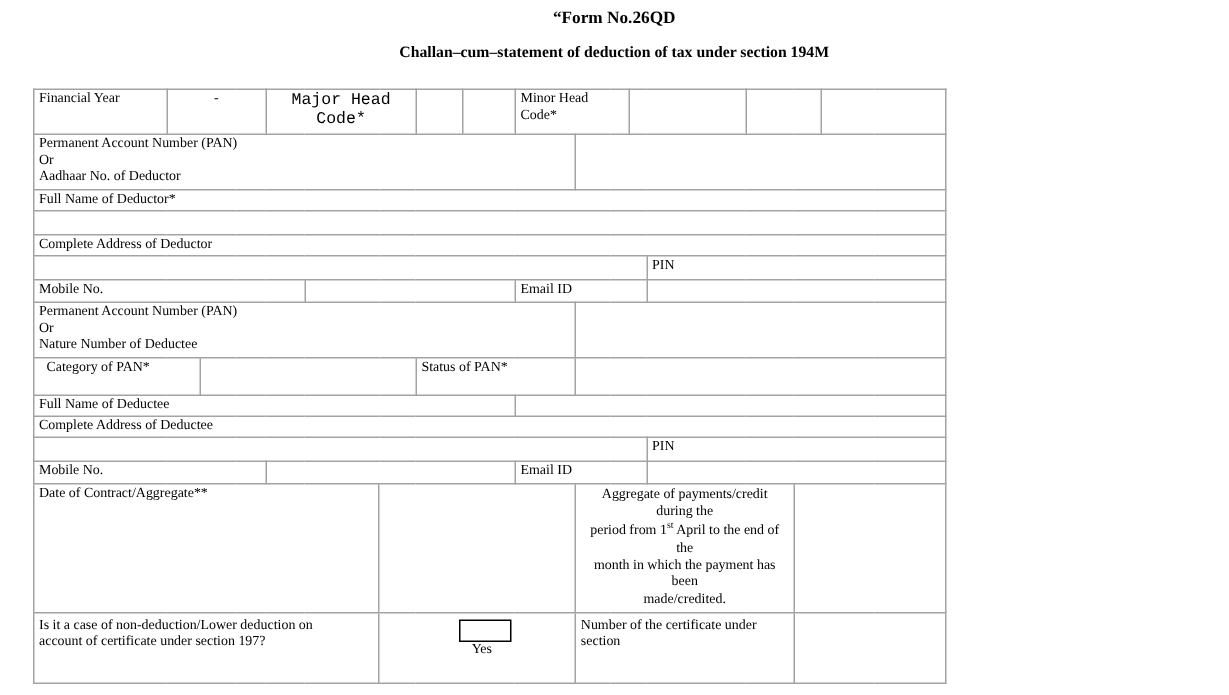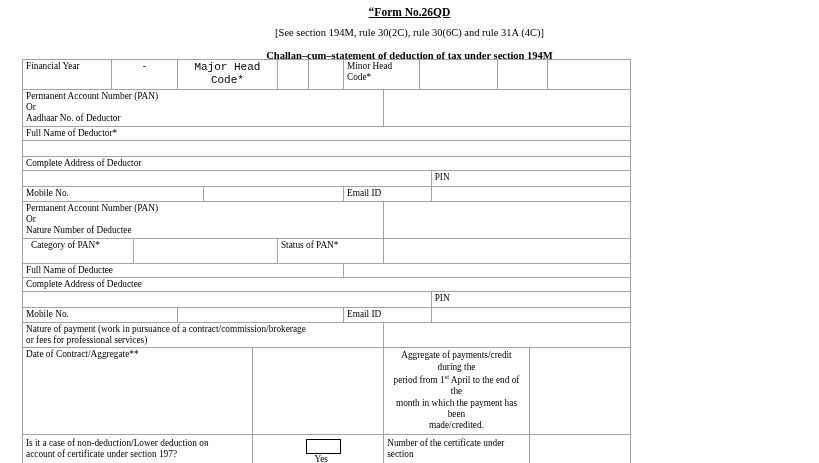--- a/index.html
+++ b/index.html
@@ -5,21 +5,21 @@
   html,body{margin:0;padding:0;}
   body{
     width:819px;height:463px;background:#ffffff;
     font-family:"Liberation Serif", serif;
     color:#000;overflow:hidden;
   }
   .page{position:relative;width:819px;height:463px;}
 
   
   .heading{text-align:center;}
-  .h-title{font-size:11.5px;font-weight:bold;padding-top:6px;letter-spacing:0px;text-decoration:underline;}
+  .h-title{font-size:11.5px;font-weight:bold;padding-top:6px;letter-spacing:0px;}
   .h-sub{font-size:10.5px;padding-top:9px;}
   .h-sub2{font-size:10.5px;font-weight:bold;padding-top:12px;}
 
   
   .form-wrap{position:absolute;left:22px;top:59px;width:609px;}
   table.form{
     border-collapse:collapse;width:609px;table-layout:fixed;
     font-size:9.3px;line-height:1.22;
   }
   table.form td{
@@ -48,21 +48,20 @@
 
   sup{font-size:6.5px;vertical-align:super;}
 </style>
 </head>
 <body>
 
 <div class="page">
 
   <div class="heading">
     <div class="h-title">“Form No.26QD</div>
-    <div class="h-sub">[See section 194M, rule 30(2C), rule 30(6C) and rule 31A (4C)]</div>
     <div class="h-sub2">Challan–cum–statement of deduction of tax under section 194M</div>
   </div>
 
   <div class="form-wrap">
     <table class="form">
       <colgroup>
         <col style="width:86px">
         <col style="width:22px">
         <col style="width:22px">
         <col style="width:20px">
@@ -157,27 +156,20 @@
         <td colspan="7">PIN</td>
       </tr>
 
       <tr>
         <td colspan="4">Mobile No.</td>
         <td colspan="5" class="blank"></td>
         <td colspan="4">Email ID</td>
         <td colspan="7" class="blank"></td>
       </tr>
 
-      <tr>
-        <td colspan="10" class="cellpad" style="height:20px">
-          <div>Nature of payment (work in pursuance of a contract/commission/brokerage</div>
-          <div>or fees for professional services)</div>
-        </td>
-        <td colspan="10" class="blank"></td>
-      </tr>
 
       <tr>
         <td colspan="6" class="mid" style="height:48px">Date of Contract/Aggregate**</td>
         <td colspan="4" class="blank"></td>
         <td colspan="6" class="mid ctr" style="padding:2px 6px">
           <div>Aggregate of payments/credit during the</div>
           <div><span>period from 1</span><sup>st</sup><span> April to the end of the</span></div>
           <div>month in which the payment has been</div>
           <div>made/credited.</div>
         </td>

